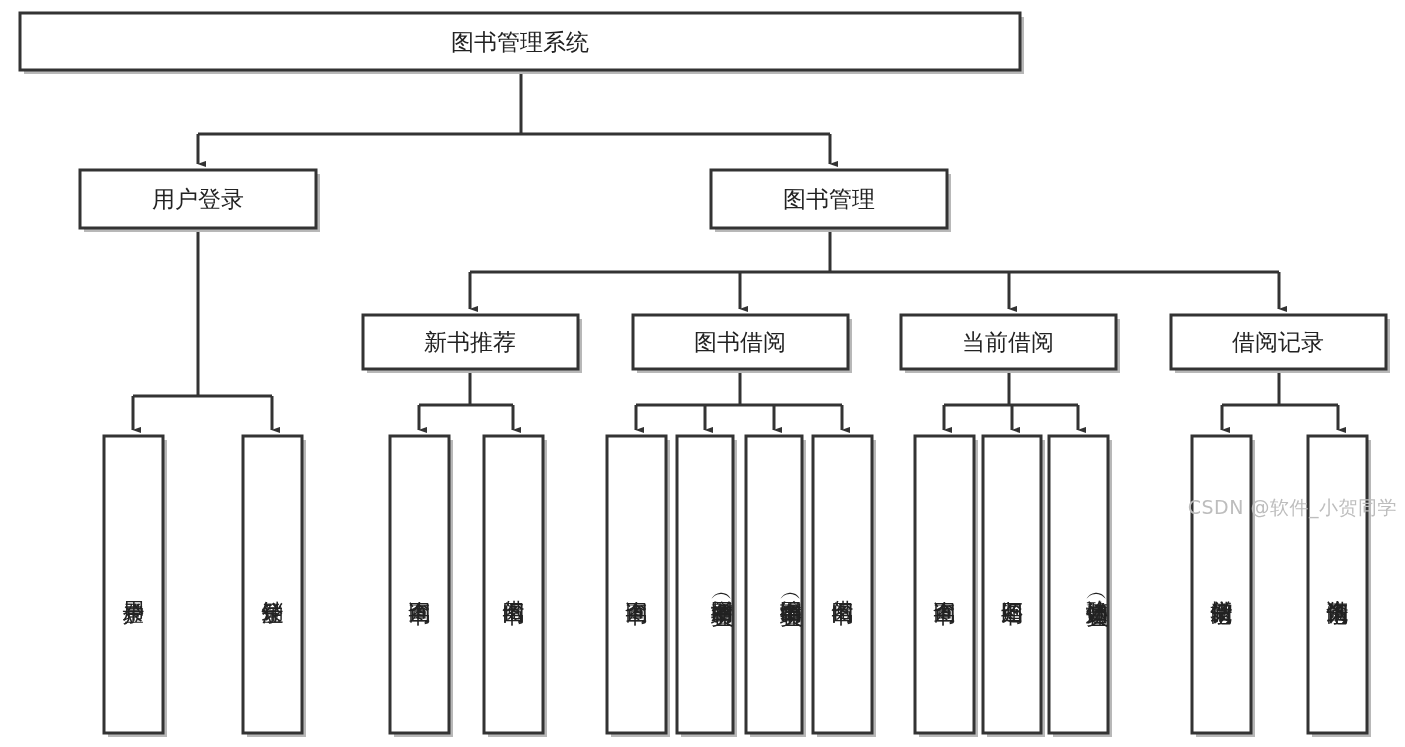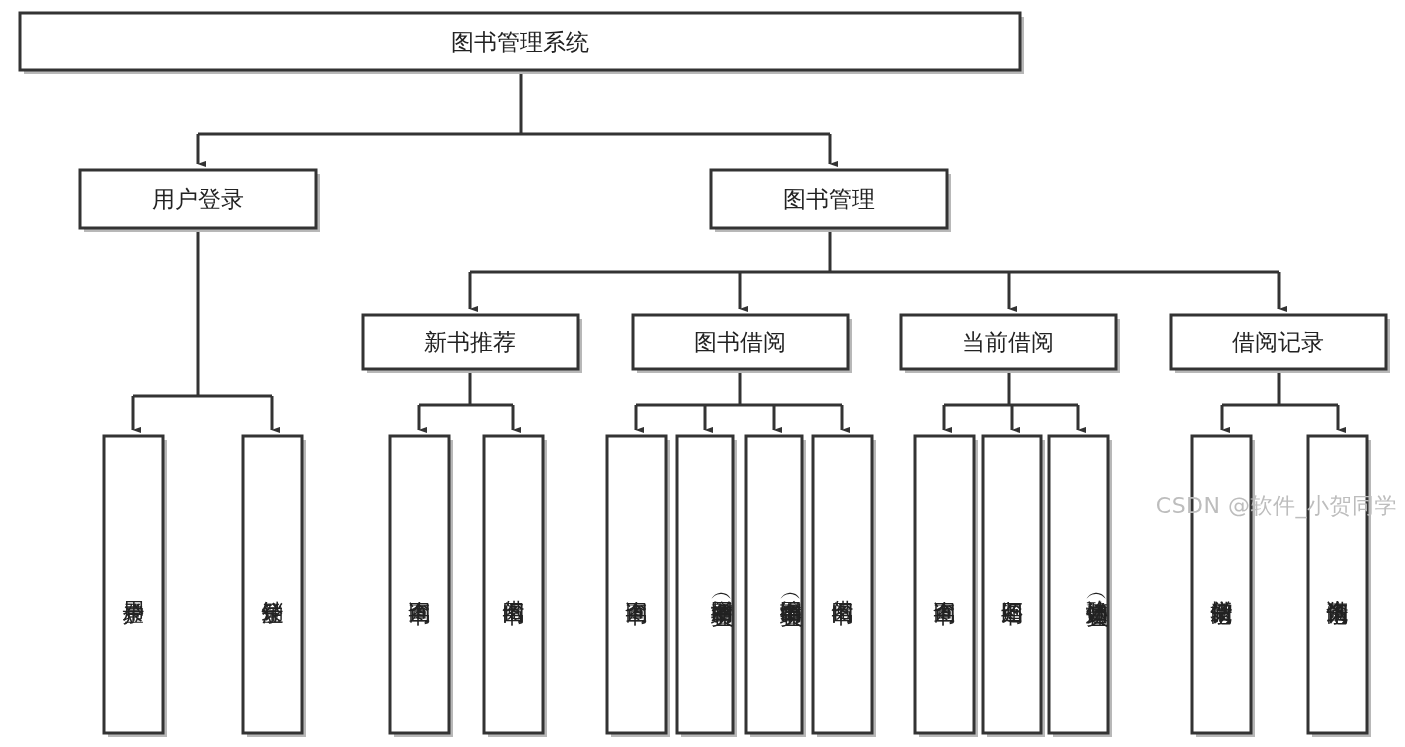--- a/index.html
+++ b/index.html
@@ -64,21 +64,21 @@
     pointer-events: none;
   }
   .leaf-label.centered {
     align-items: center;
   }
   .watermark {
     position: absolute;
     right: 8px;
     bottom: 6px;
     font-family: "DejaVu Sans", "Liberation Sans", sans-serif;
-    font-size: 22px;
+    font-size: 19px;
     color: #bdbdbd;
     white-space: nowrap;
     letter-spacing: 0.5px;
   }
 </style>
 </head>
 <body>
 
 <div id="diagram-root">
 

